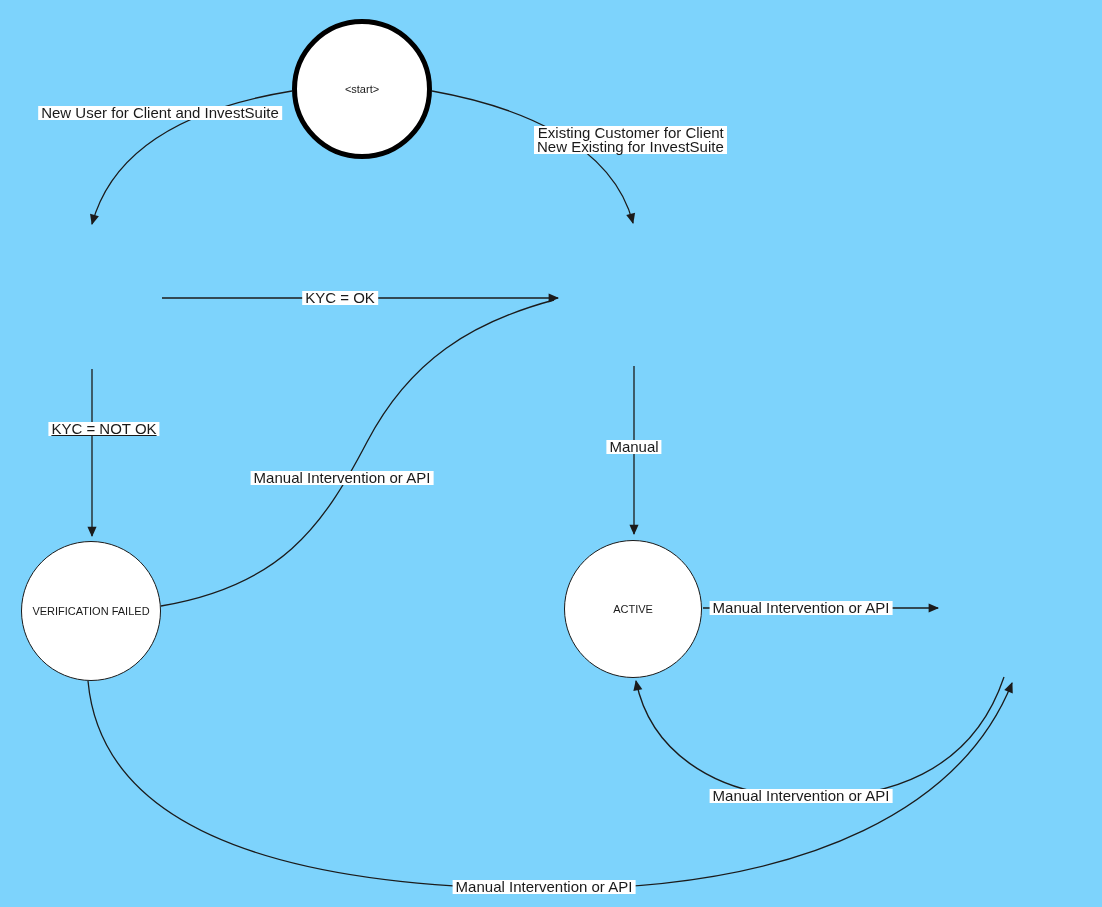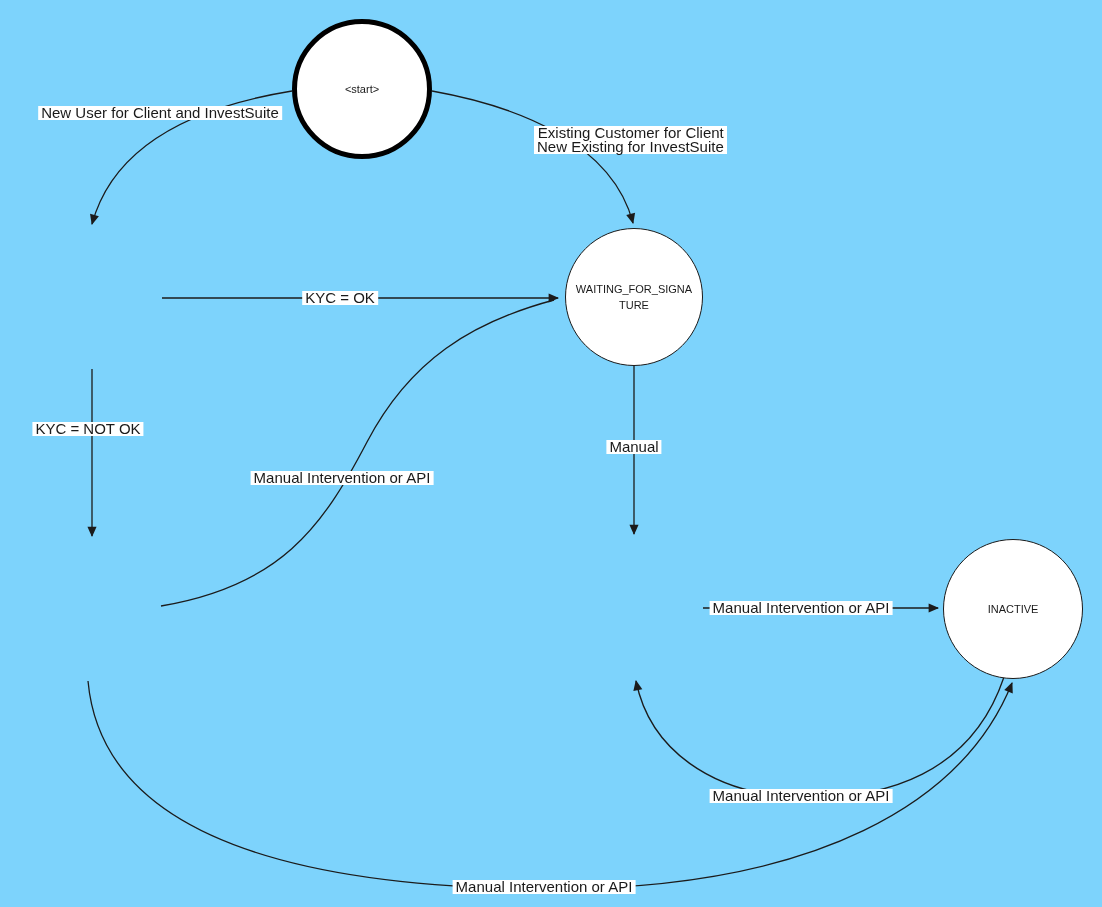--- a/index.html
+++ b/index.html
@@ -96,45 +96,44 @@
     <path class="edge" d="M 88 681 C 100 812 240 886 540 889 C 820 891 965 800 1012 683" marker-end="url(#arrow)"></path>
   </svg>
 
   <div class="node start-node" style="left:292px; top:19px; width:140px; height:140px;">
     <div class="node-label">
       <span>&lt;start&gt;</span>
     </div>
   </div>
 
 
-  <div class="node" style="left:565px; top:228px; width:138px; height:138px;">
+
+  <div class="node" style="left:21px; top:541px; width:140px; height:140px;">
     <div class="node-label">
-      <span>WAITING_FOR_SIGNA</span>
-      <span>TURE</span>
+      <span>VERIFICATION FAILED</span>
     </div>
   </div>
 
-
-
-  <div class="node" style="left:943px; top:539px; width:140px; height:140px;">
+  <div class="node" style="left:564px; top:540px; width:138px; height:138px;">
     <div class="node-label">
-      <span>INACTIVE</span>
+      <span>ACTIVE</span>
     </div>
   </div>
+
 
   <div class="edge-label" style="left:160px; top:113px;">New User for Client and InvestSuite</div>
 
   <div class="edge-label block" style="left:534px; top:126px;text-align:right;">
     <span>Existing Customer for Client</span>
     <span>New Existing for InvestSuite</span>
   </div>
 
   <div class="edge-label" style="left:340px; top:298px;">KYC = OK</div>
 
-  <div class="edge-label" style="left:88px; top:429px;">KYC = NOT OK</div>
+  <div class="edge-label" style="left:104px; top:429px;text-decoration:underline;">KYC = NOT OK</div>
 
   <div class="edge-label" style="left:342px; top:478px;">Manual Intervention or API</div>
 
   <div class="edge-label" style="left:634px; top:447px;">Manual</div>
 
   <div class="edge-label" style="left:801px; top:608px;">Manual Intervention or API</div>
 
   <div class="edge-label" style="left:801px; top:796px;">Manual Intervention or API</div>
 
   <div class="edge-label" style="left:544px; top:887px;">Manual Intervention or API</div>

